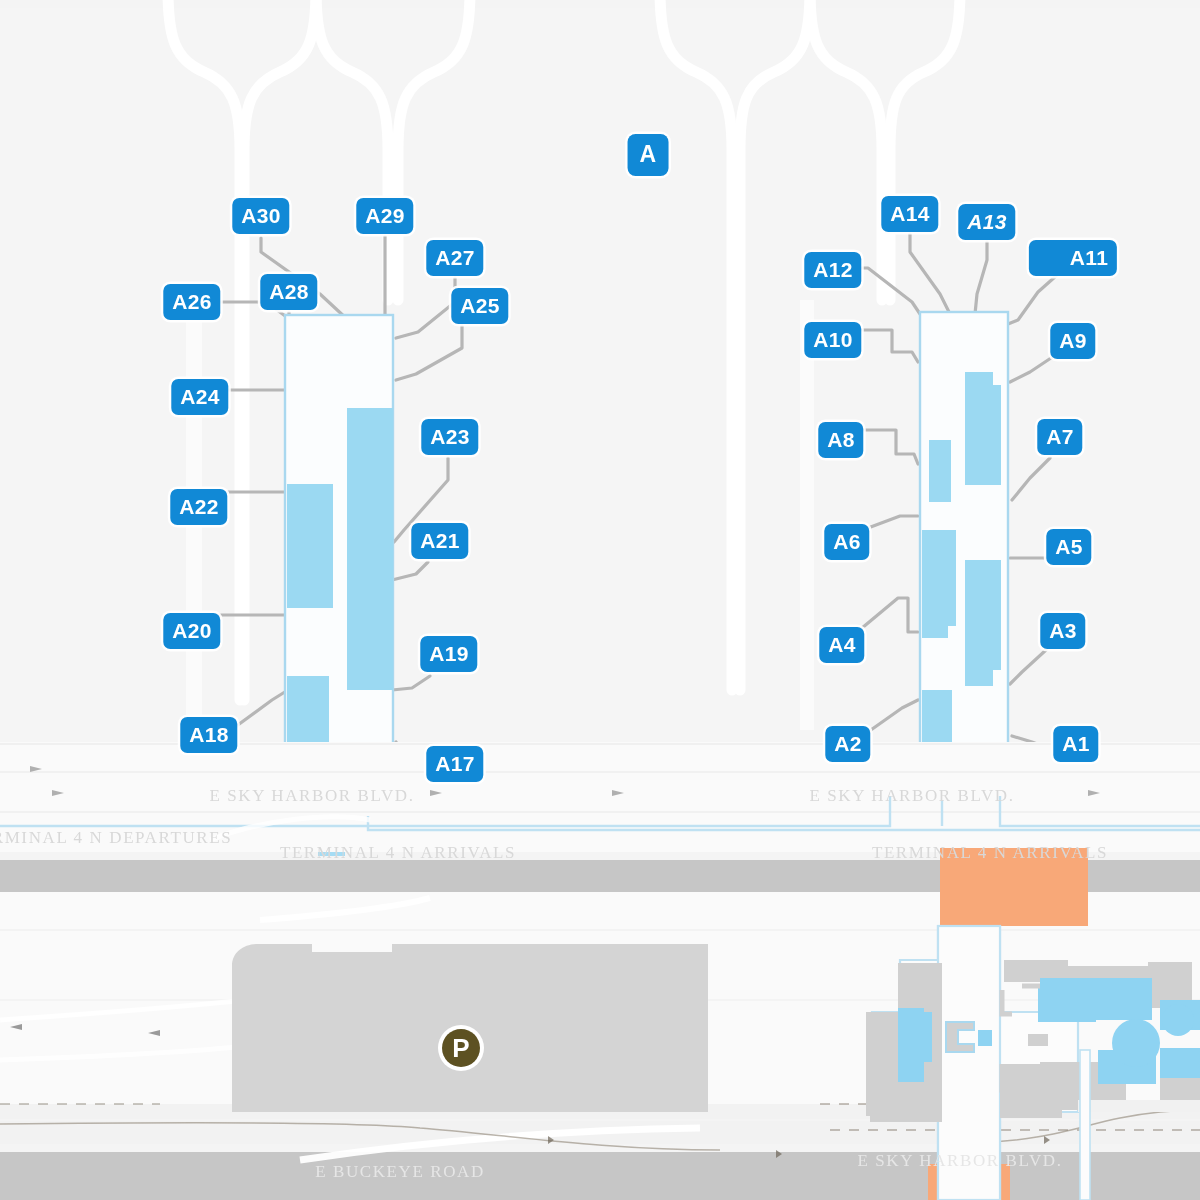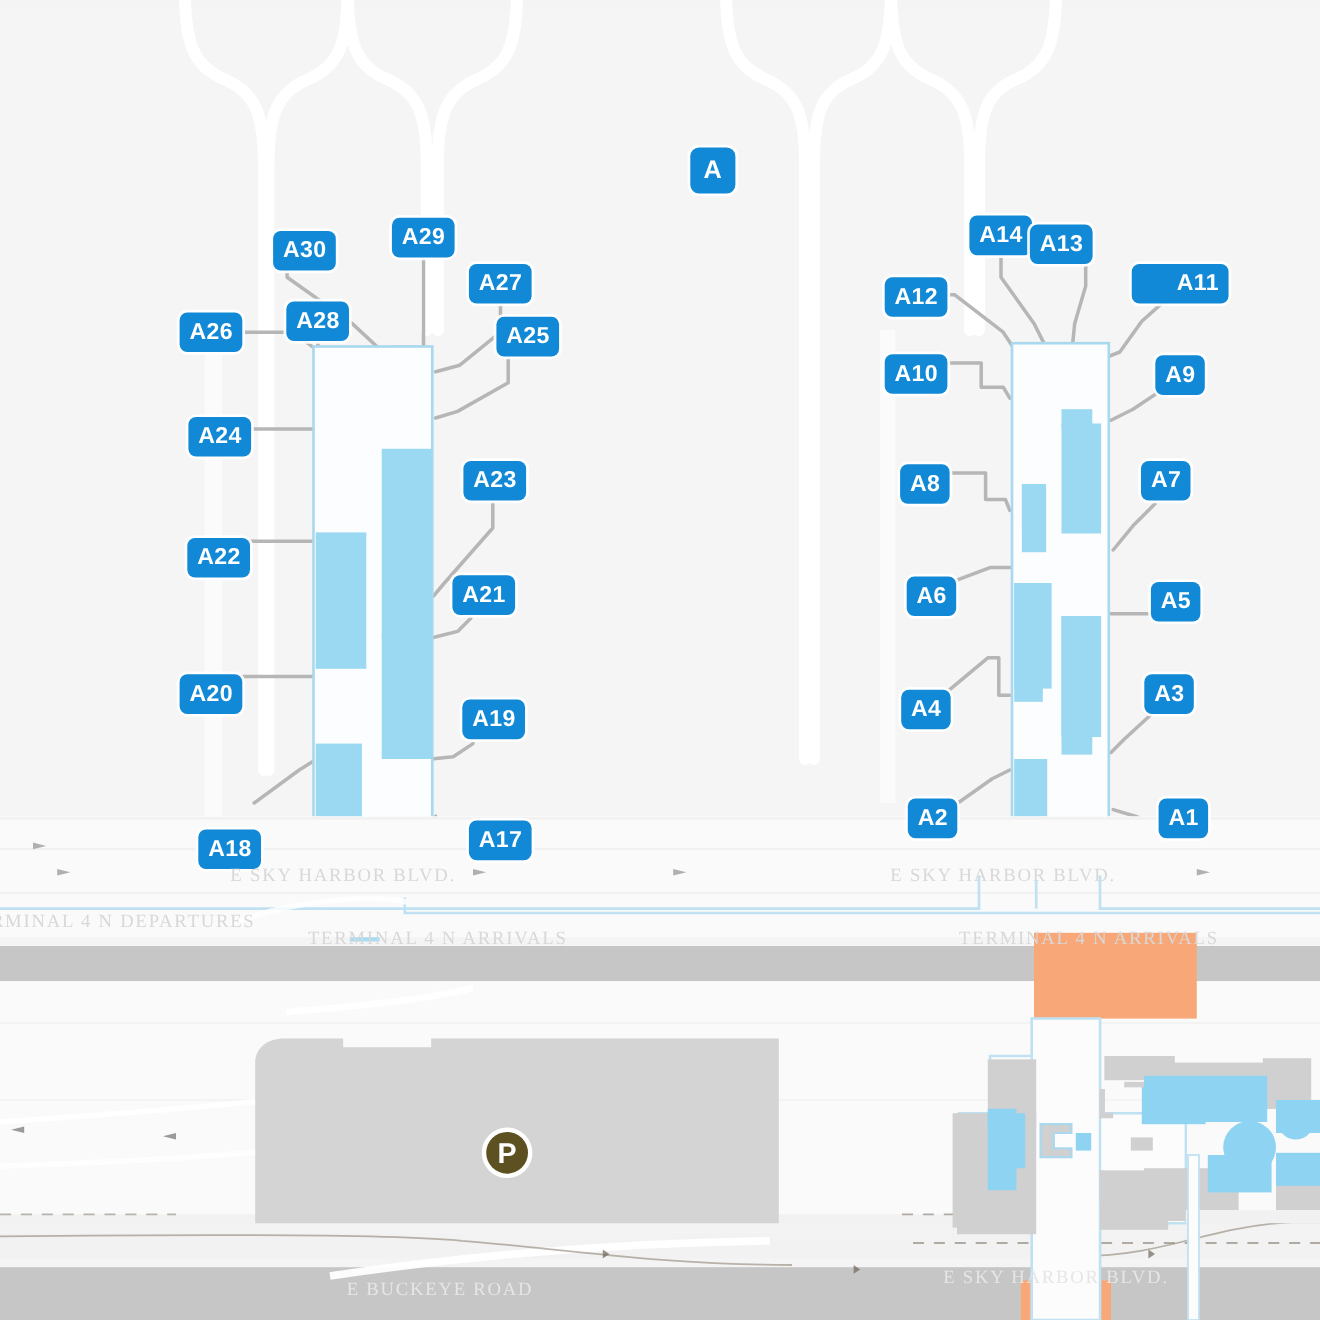--- a/index.html
+++ b/index.html
@@ -265,36 +265,36 @@
 
     <rect x="866" y="1012" width="8" height="104" fill="#d0d0d0"></rect>
     <rect x="1078" y="1100" width="122" height="12" fill="#f1f1f1"></rect>
   </g>
 
   <rect x="1080" y="1050" width="10" height="150" fill="#fcfcfc" stroke="#bfe1f2" stroke-width="1.6"></rect>
 
 </svg>
 
 <div id="gate-layer">
-    <div class="gate" style="left: 261px; top: 228px; margin-left: 16px;">A30</div>
+    <div class="gate" style="left: 261px; top: 216px;">A30</div>
     <div class="gate" style="left: 385px; top: 216px;">A29</div>
     <div class="gate" style="left: 455px; top: 258px;">A27</div>
     <div class="gate" style="left: 289px; top: 292px;">A28</div>
     <div class="gate" style="left: 192px; top: 302px;">A26</div>
     <div class="gate" style="left: 462px; top: 306px; margin-left: 18px;">A25</div>
     <div class="gate" style="left: 200px; top: 397px;">A24</div>
     <div class="gate" style="left: 450px; top: 437px;">A23</div>
     <div class="gate" style="left: 199px; top: 507px;">A22</div>
     <div class="gate" style="left: 440px; top: 541px;">A21</div>
     <div class="gate" style="left: 192px; top: 631px;">A20</div>
     <div class="gate" style="left: 449px; top: 654px;">A19</div>
-    <div class="gate" style="left: 209px; top: 772px;">A18</div>
+    <div class="gate" style="left: 209px; top: 735px;">A18</div>
     <div class="gate" style="left: 455px; top: 764px;">A17</div>
     <div class="gate" style="left: 910px; top: 214px;">A14</div>
-    <div class="gate" style="left: 965px; top: 222px;">A13</div>
+    <div class="gate" style="left: 987px; top: 222px; font-style: italic;">A13</div>
     <div class="gate" style="left: 833px; top: 270px;">A12</div>
     <div class="gate" style="left: 1073px; top: 258px; padding-left: 41px;">A11</div>
     <div class="gate" style="left: 833px; top: 340px;">A10</div>
     <div class="gate" style="left: 1073px; top: 341px;">A9</div>
     <div class="gate" style="left: 841px; top: 440px;">A8</div>
     <div class="gate" style="left: 1060px; top: 437px;">A7</div>
     <div class="gate" style="left: 847px; top: 542px;">A6</div>
     <div class="gate" style="left: 1069px; top: 547px;">A5</div>
     <div class="gate" style="left: 842px; top: 645px;">A4</div>
     <div class="gate" style="left: 1063px; top: 631px;">A3</div>

